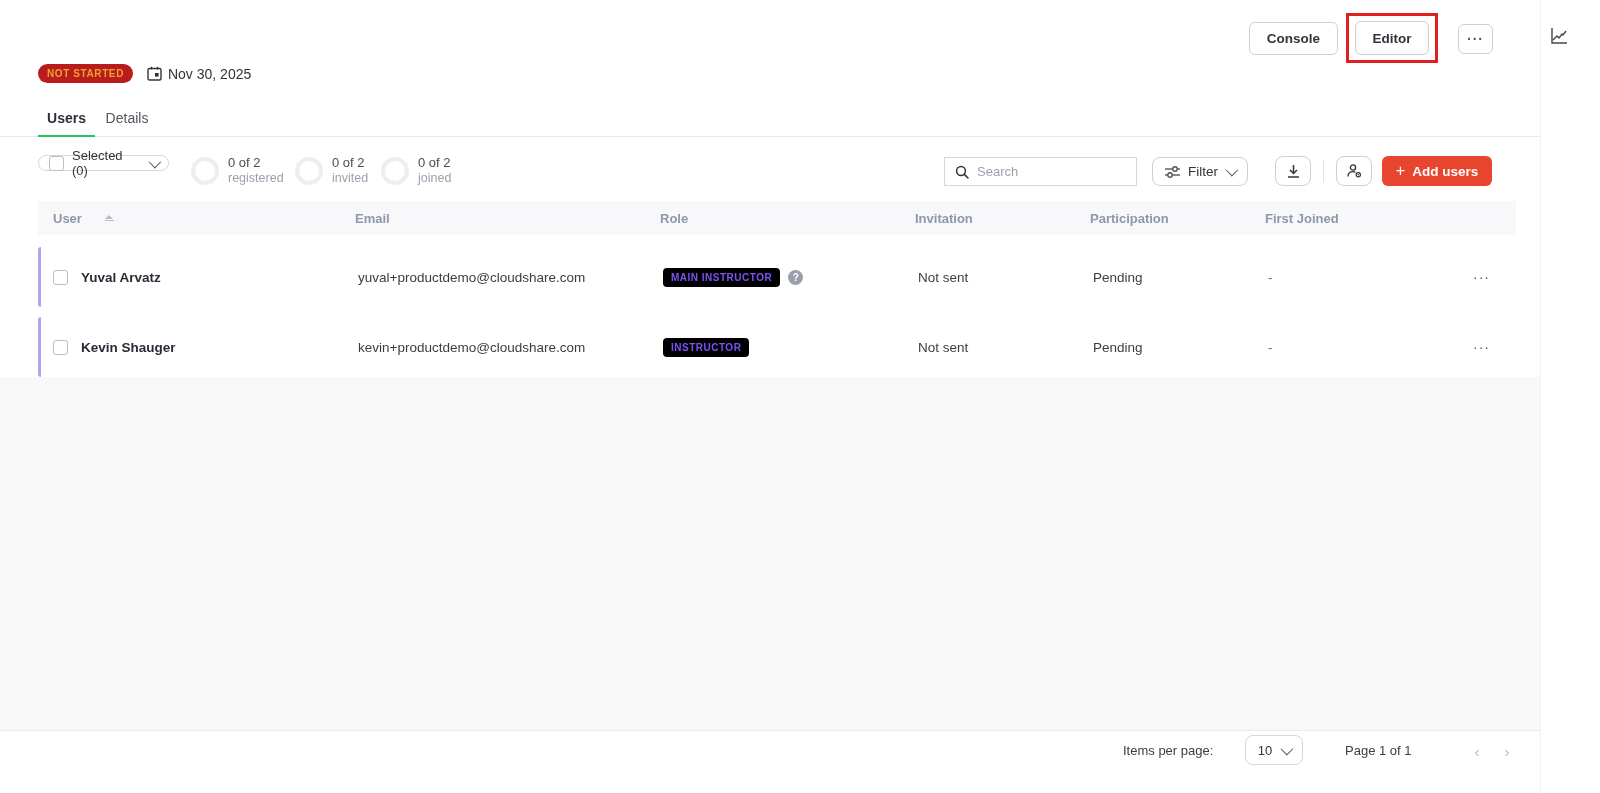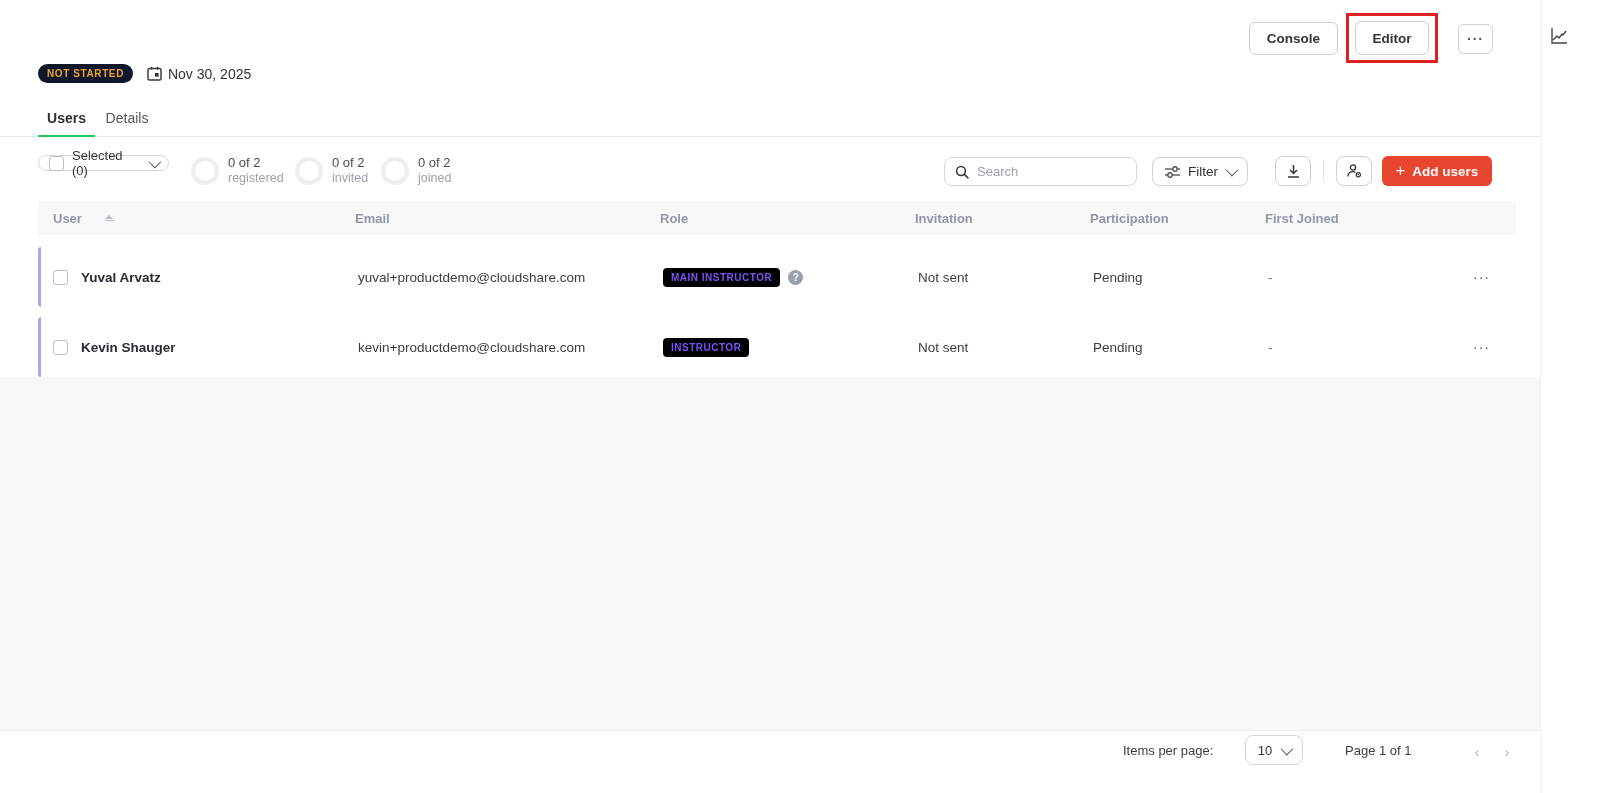--- a/index.html
+++ b/index.html
@@ -4,21 +4,21 @@
 <style>
   * { margin:0; padding:0; box-sizing:border-box; }
   html,body { width:1600px; height:793px; background:#fff; font-family:"Liberation Sans","DejaVu Sans",sans-serif; color:#33333c; overflow:hidden; }
   .main { position:absolute; left:0; top:0; width:1540px; height:793px; background:#fff; }
   .rail { position:absolute; left:1540px; top:0; width:60px; height:793px; background:#fff; border-left:1px solid #f1f1f4; }
   .rail .chart-ic { position:absolute; top:26px; left:8px; color:#44444e; }
 
   
   .page-title { position:absolute; left:38px; top:22px; font-size:24px; font-weight:700; color:#26262e; letter-spacing:.2px; }
   .status-row { position:absolute; left:38px; top:64px; display:flex; align-items:center; gap:14px; }
-  .status-badge { font-size:10px; font-weight:700; letter-spacing:.6px; color:#efa12f; background:#0f172a; padding:4px 9px; border-radius:10px; }
+  .status-badge { font-size:10px; font-weight:700; letter-spacing:.6px; color:#efa12f; background:#b91c1c; padding:4px 9px; border-radius:10px; }
   .date-wrap { display:flex; align-items:center; gap:6px; font-size:14px; color:#33333c; }
 
   .btn { display:inline-flex; align-items:center; justify-content:center; background:#fff; border:1px solid #cdd0d8; border-radius:6px; font-size:13.5px; font-weight:600; color:#33333c; cursor:pointer; }
   .console-btn { position:absolute; left:1249px; top:22px; width:89px; height:33px; }
   .editor-highlight { position:absolute; left:1346px; top:13px; width:92px; height:50px; border:3px solid #e01f1f; display:flex; align-items:center; justify-content:center; }
   .editor-btn { width:74px; height:34px; }
   .more-btn { position:absolute; left:1458px; top:24px; width:35px; height:30px; font-size:14px; color:#55555f; letter-spacing:1px; }
 
   
   .tabbar { position:absolute; left:0; top:100px; width:1540px; height:37px; border-bottom:1px solid #e9e9ed; }
@@ -30,21 +30,21 @@
   .selected-dd { position:absolute; left:38px; top:155px; width:131px; height:16px; border:1px solid #d4d7dd; border-radius:8px; display:flex; align-items:center; gap:8px; padding:0 10px; font-size:13px; color:#33333c; background:#fff; cursor:pointer; }
   .checkbox { width:15px; height:15px; border:1.5px solid #b9bec8; border-radius:3px; background:#fff; flex:0 0 auto; }
   .chev { width:9px; height:9px; border-right:1.6px solid #55555f; border-bottom:1.6px solid #55555f; transform:rotate(45deg) translateY(-2px); display:inline-block; }
   .stat { position:absolute; top:156px; display:flex; align-items:center; gap:9px; }
   .stat-ring { width:28px; height:28px; border-radius:50%; border:4px solid #ededf2; background:#fff; }
   .stat-txt { display:flex; flex-direction:column; line-height:1.15; }
   .stat-val { font-size:13px; color:#4b4b56; }
   .stat-lbl { font-size:12.5px; color:#9ba1ac; }
   .stat-1 { left:191px; } .stat-2 { left:295px; } .stat-3 { left:381px; }
 
-  .search-box { position:absolute; left:944px; top:157px; width:193px; height:29px; border:1px solid #d4d7dd; border-radius:8px; display:flex; align-items:center; gap:8px; padding:0 10px; background:#fff; }
+  .search-box { position:absolute; left:944px; top:157px; width:193px; height:29px; border:1px solid #d4d7dd; border-radius:0; display:flex; align-items:center; gap:8px; padding:0 10px; background:#fff; }
   .search-box input { border:none; outline:none; font-size:13px; color:#33333c; width:140px; font-family:inherit; background:transparent; }
   .search-box input::placeholder { color:#9ba1ac; }
   .filter-btn { position:absolute; left:1152px; top:157px; width:96px; height:29px; border-radius:8px; gap:8px; font-weight:400; font-size:13.5px; }
   .icon-btn { position:absolute; top:156px; width:36px; height:30px; border-radius:8px; }
   .dl-btn { left:1275px; } .pg-btn { left:1336px; }
   .vdiv { position:absolute; left:1323px; top:160px; width:1px; height:22px; background:#e3e3e8; }
   .add-users-btn { position:absolute; left:1382px; top:156px; width:110px; height:30px; background:#e8452f; border:none; border-radius:6px; color:#fff; font-size:13.5px; font-weight:600; display:inline-flex; align-items:center; justify-content:center; gap:7px; cursor:pointer; }
   .add-users-btn .plus { font-size:16px; font-weight:400; margin-top:-1px; }
 
   

